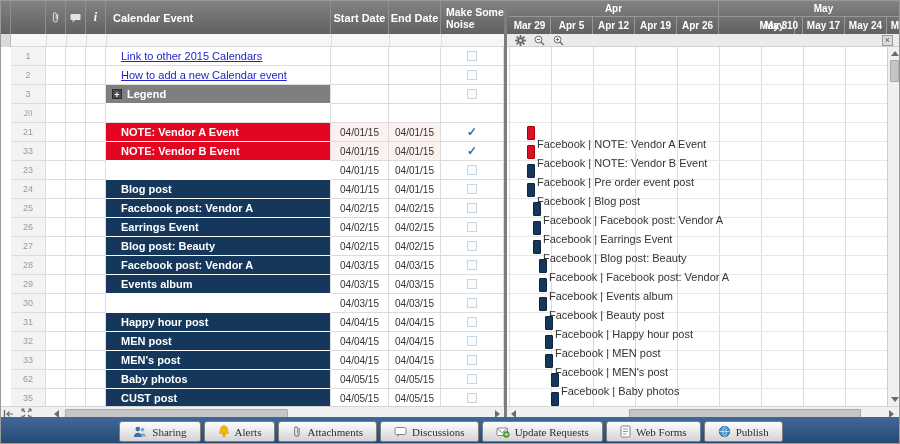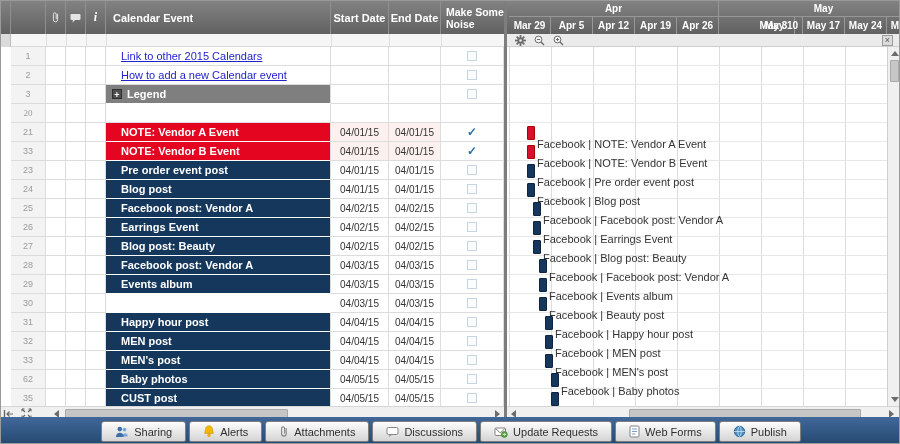--- a/index.html
+++ b/index.html
@@ -64,21 +64,21 @@
   .arr.u{border-left:4px solid transparent;border-right:4px solid transparent;border-bottom:5px solid #6b6b6b;}
   .arr.d{border-left:4px solid transparent;border-right:4px solid transparent;border-top:5px solid #6b6b6b;}
   #corner-icons{position:absolute;left:2px;top:406px;display:flex;gap:6px;align-items:center;}
   
   #divider{position:absolute;left:503px;top:0;width:3px;height:418px;background:#7d7d7d;}
   
   #footer{position:absolute;left:0;bottom:0;width:900px;height:26px;background:linear-gradient(#41689a,#274a72);
           display:flex;justify-content:center;align-items:flex-end;gap:3px;}
   .tab{display:flex;align-items:center;gap:5px;height:21px;padding:0 13px;margin-bottom:1px;
        background:linear-gradient(#fdfdfd,#d4d4d4);border:1px solid #7e7e7e;border-radius:3px 3px 2px 2px;
-       font-size:11px;color:#2e2e2e;box-sizing:border-box;cursor:default;}
+       font-size:11px;color:#2e2e2e;box-sizing:border-box;cursor:default;font-family:Liberation Serif, serif;}
   .tab svg{display:block;}
 </style>
 </head>
 <body>
 
 <div id="app">
 
   <div id="left-header" class="hdr">
     <div class="hcell" style="left:0;width:10px;"></div>
     <div class="hcell" style="left:10px;width:35px;"></div>
@@ -248,21 +248,20 @@
         <div class="c end datepink">04/01/15</div>
         <div class="c noise">
           <div class="ck">✓</div>
         </div>
       </div>
       <div class="lrow" style="top: 114px;">
         <div class="c num">23</div>
         <div class="c ic1"></div>
         <div class="c ic2"></div>
         <div class="c ic3"></div>
-        <div class="c task navy">Pre order event post</div>
         <div class="c start">04/01/15</div>
         <div class="c end">04/01/15</div>
         <div class="c noise">
           <div class="cb"></div>
         </div>
       </div>
       <div class="lrow" style="top: 133px;">
         <div class="c num">24</div>
         <div class="c ic1"></div>
         <div class="c ic2"></div>

